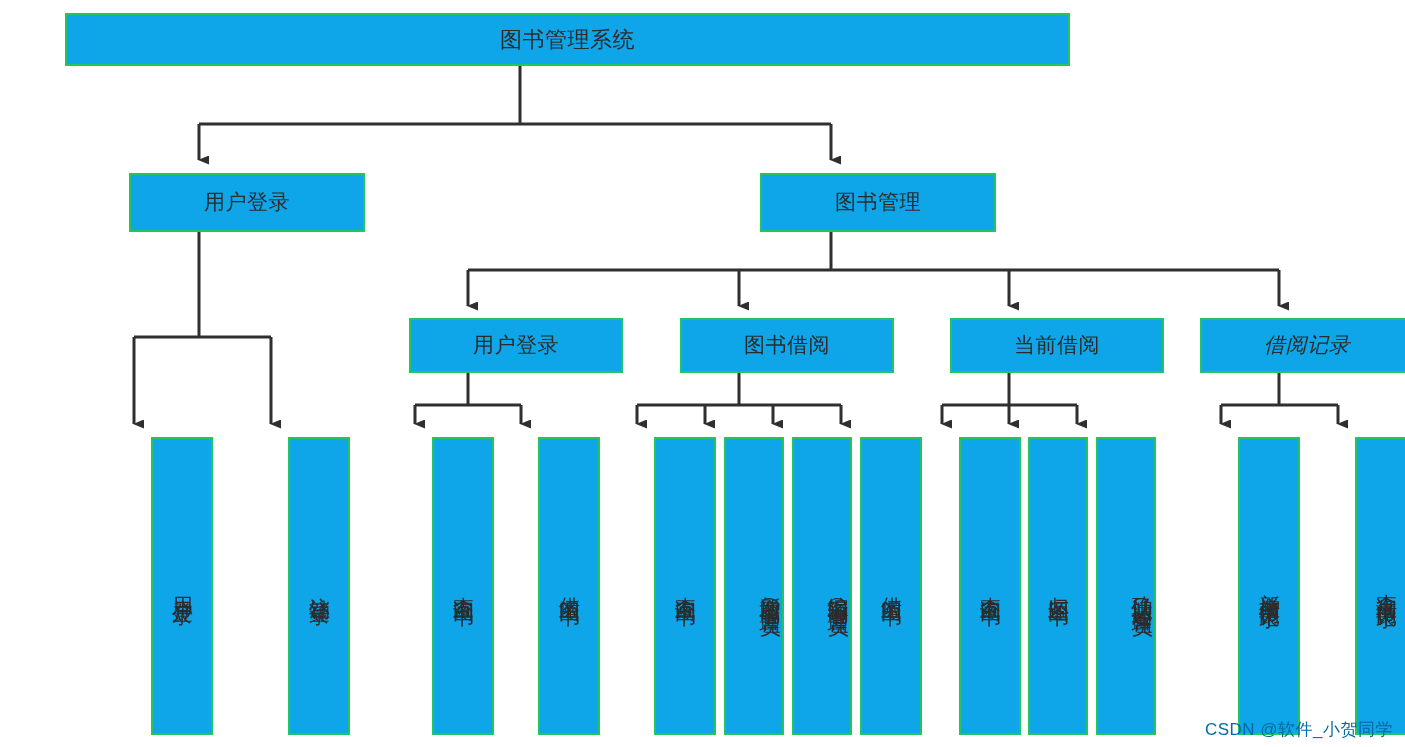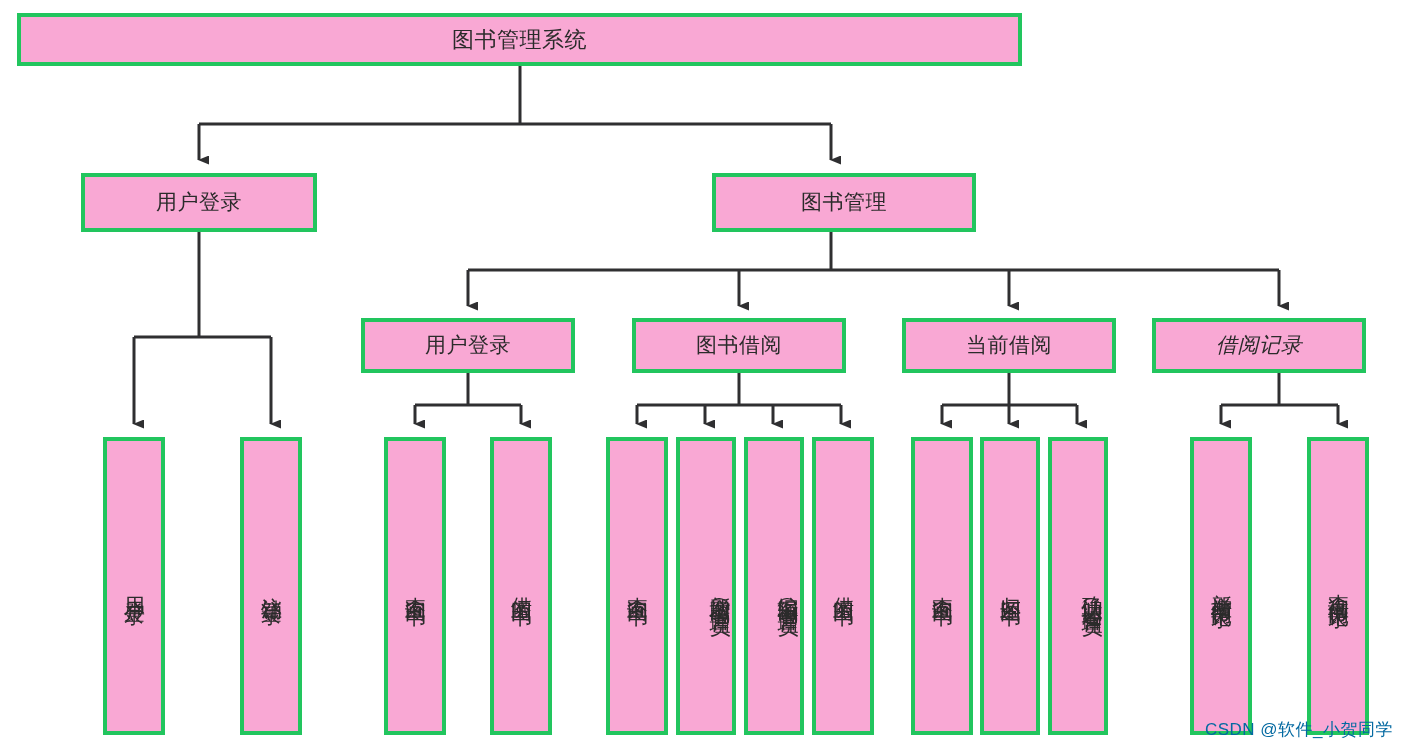--- a/index.html
+++ b/index.html
@@ -21,27 +21,28 @@
     position: absolute;
     left: 0;
     top: 0;
     width: 1405px;
     height: 747px;
     pointer-events: none;
   }
   .node {
     position: absolute;
     box-sizing: border-box;
-    border: 4px solid #22c55e;
-    background: #f9a8d4;
+    border: 2px solid #22c55e;
+    background: #0ea5e9;
     display: flex;
     align-items: center;
     justify-content: center;
     color: #2b2b2b;
     line-height: 1.18;
+    margin-left: 48px;
   }
   .node-h {
     font-size: 21px;
     letter-spacing: 0.5px;
     text-align: center;
   }
   .node-root {
     font-size: 22px;
   }
   .node-v {
@@ -123,21 +124,21 @@
     </g>
   </svg>
 
   <div class="node node-h node-root" style="left:17px; top:13px; width:1005px; height:53px;">
     <span>图书管理系统</span>
   </div>
 
   <div class="node node-h" style="left:81px; top:173px; width:236px; height:59px;">
     <span>用户登录</span>
   </div>
-  <div class="node node-h" style="left:712px; top:173px; width:264px; height:59px;">
+  <div class="node node-h" style="left:712px; top:173px; width:236px; height:59px;">
     <span>图书管理</span>
   </div>
 
   <div class="node node-h" style="left:361px; top:318px; width:214px; height:55px;">
     <span>用户登录</span>
   </div>
   <div class="node node-h" style="left:902px; top:318px; width:214px; height:55px;">
     <span>当前借阅</span>
   </div>
   <div class="node node-h" style="left:632px; top:318px; width:214px; height:55px;">

